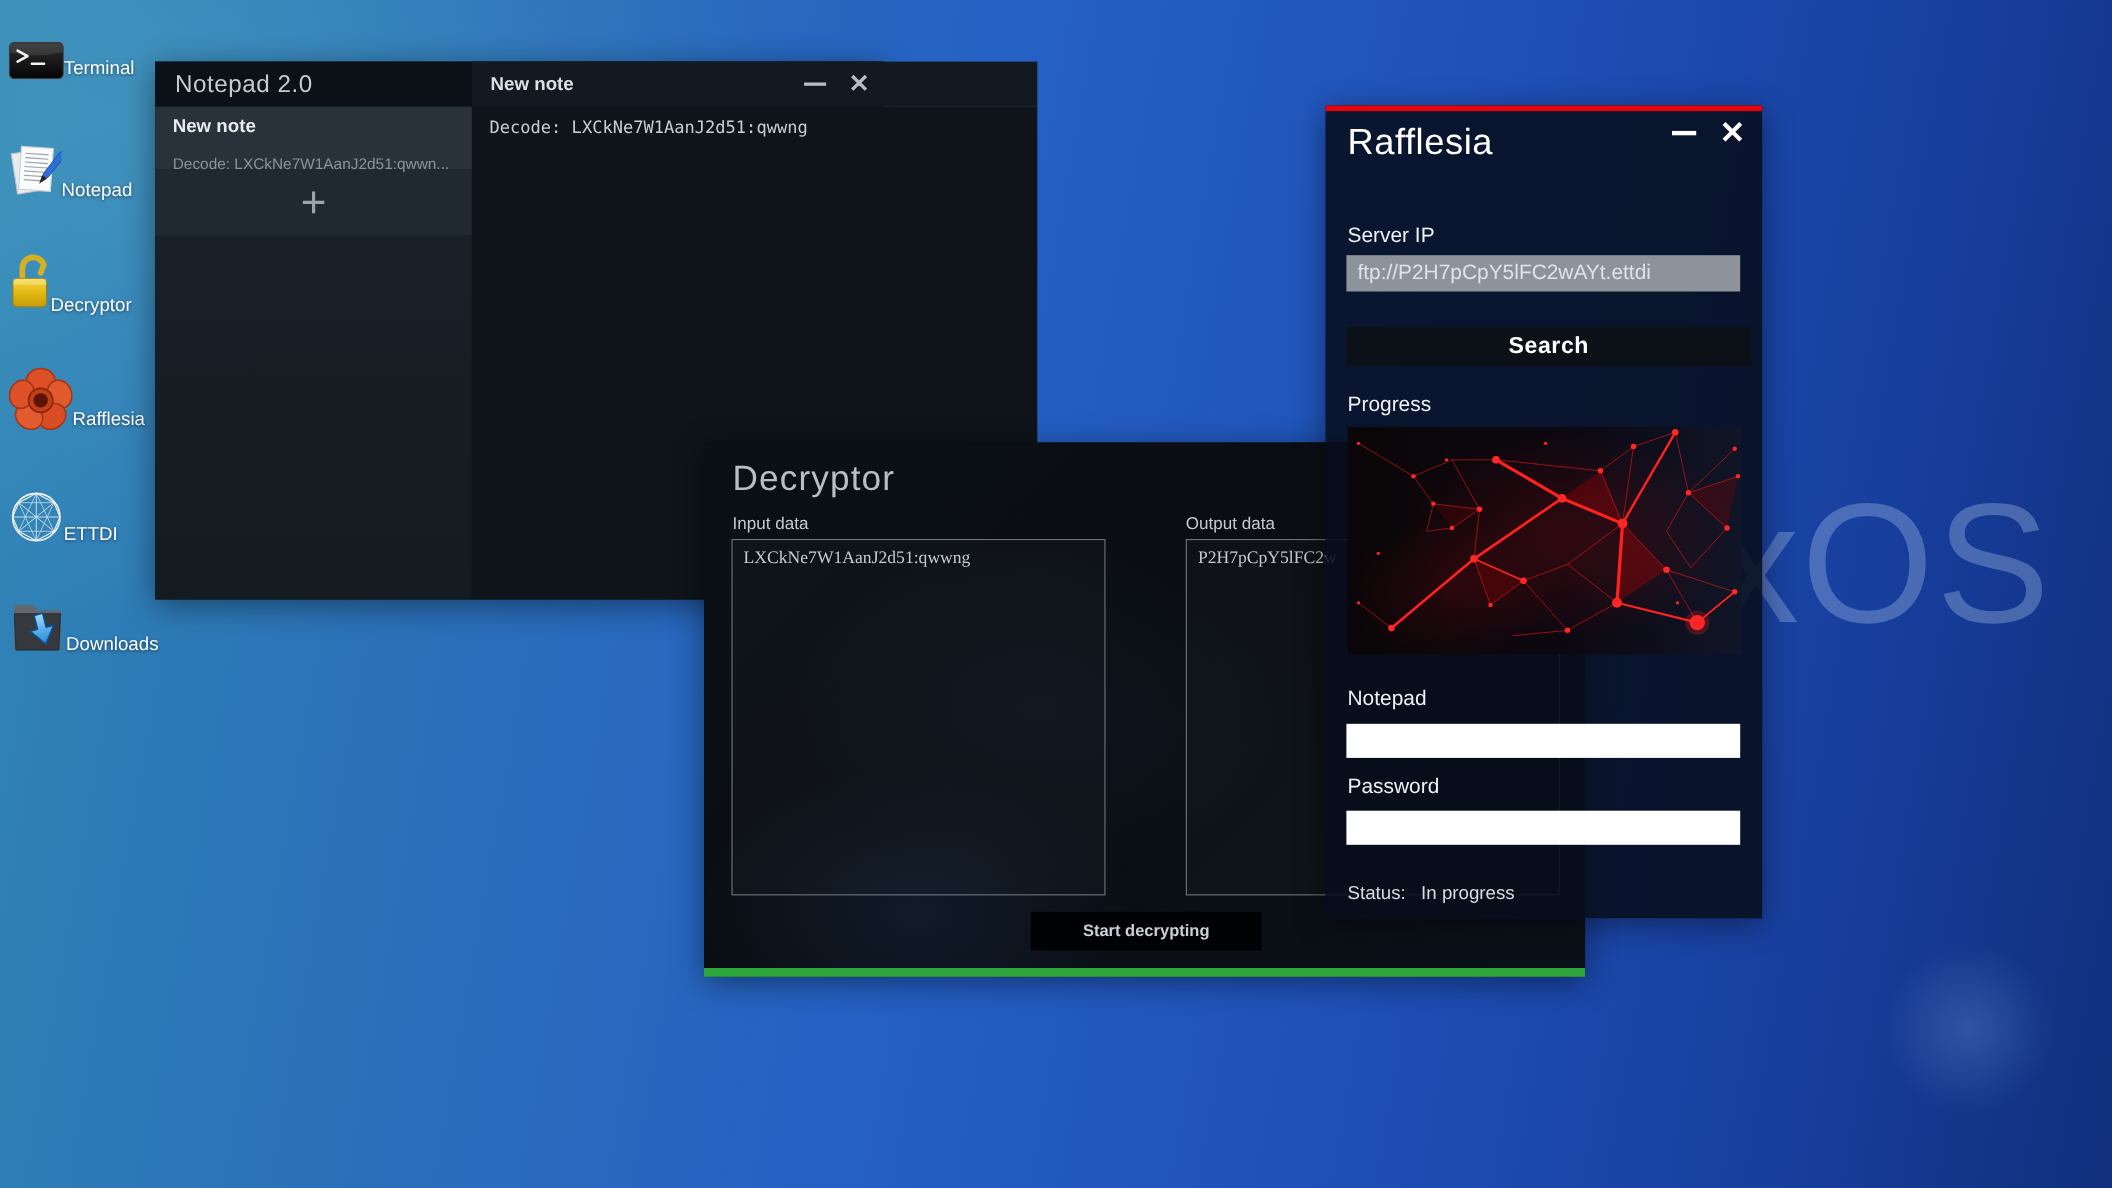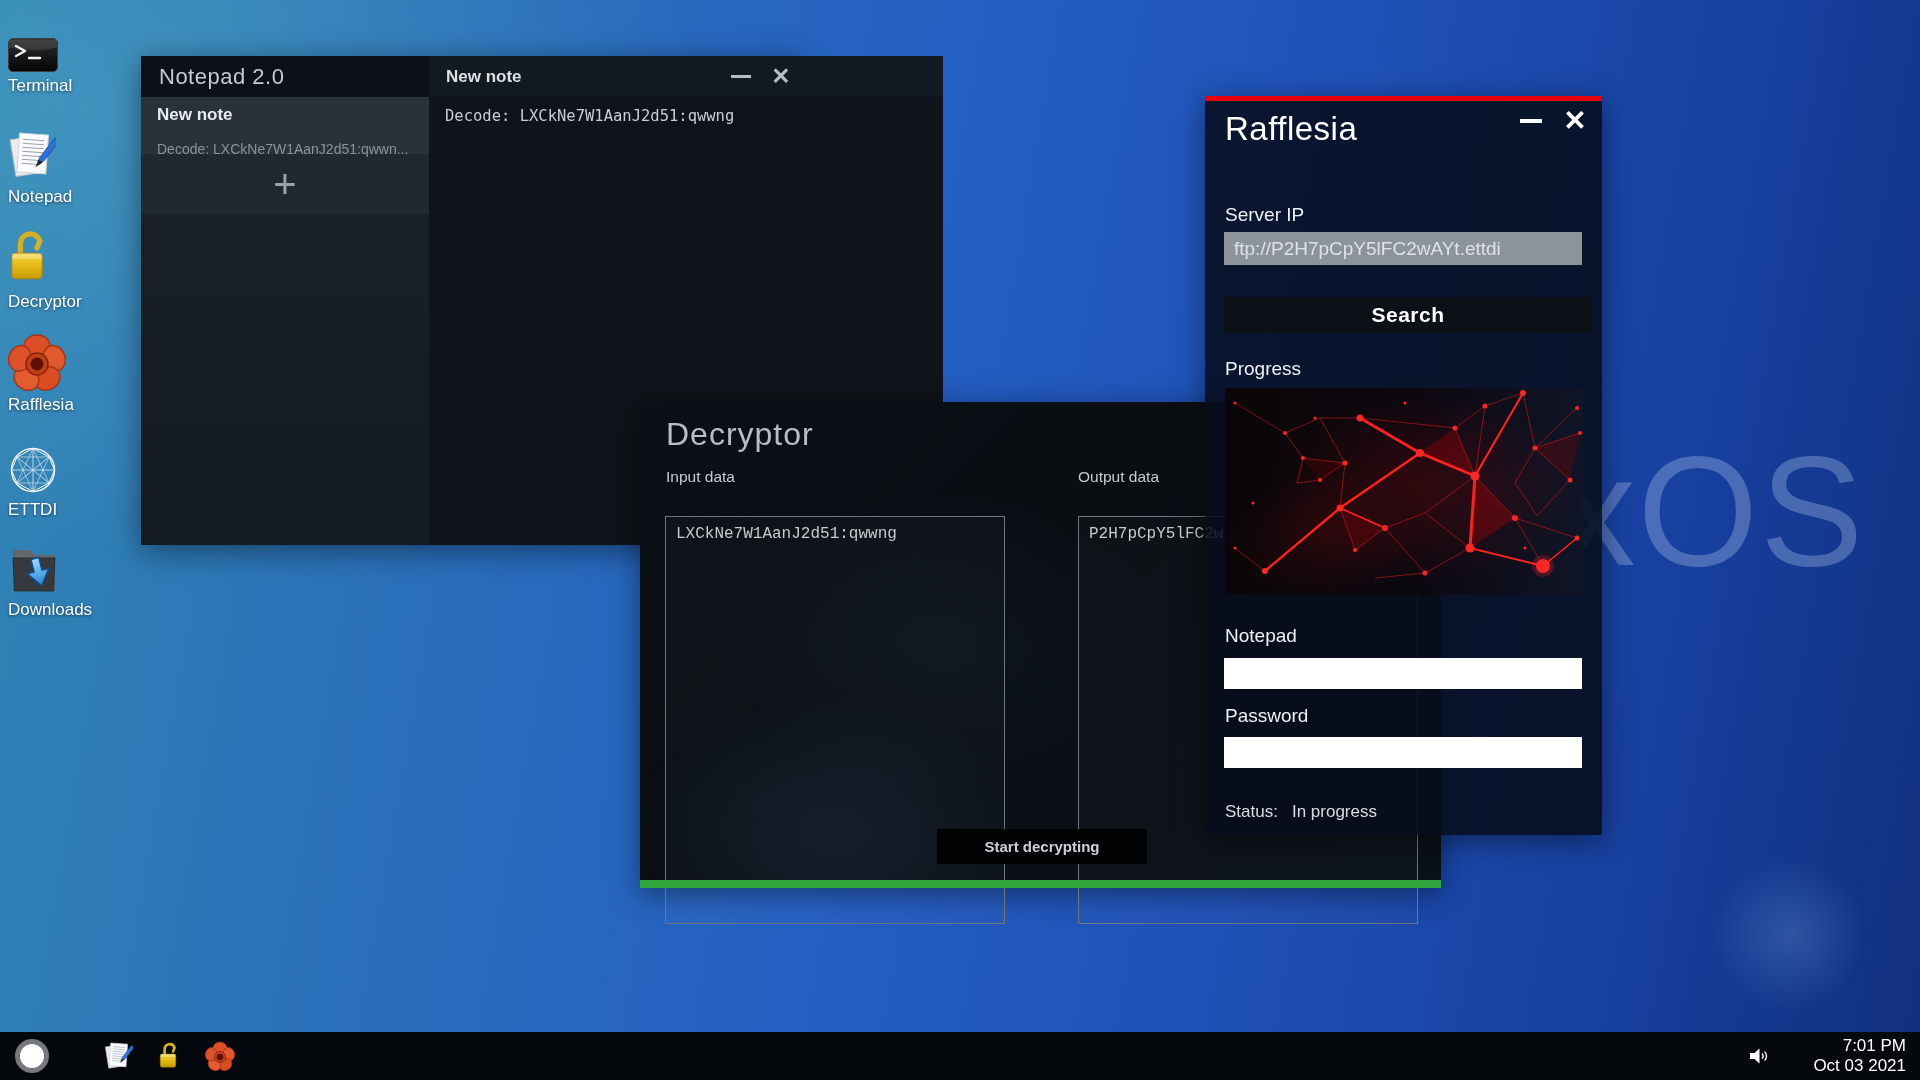--- a/index.html
+++ b/index.html
@@ -9,21 +9,21 @@
     font-family:"Liberation Sans",sans-serif;
     background:
       radial-gradient(circle 110px at 1790px 935px, rgba(150,190,240,0.22), transparent 70%),
       radial-gradient(ellipse 900px 700px at 6% 10%, rgba(95,180,205,0.35), transparent 65%),
       linear-gradient(100deg,#3186b4 0%,#2b71b9 22%,#2560c4 45%,#1f51b8 65%,#173f9e 85%,#112f7c 100%);
   }
   
   .watermark{position:absolute;left:1558px;top:423px;font-size:155px;color:rgba(195,214,246,0.30);
     letter-spacing:2px;z-index:1;user-select:none;}
   
-  .icon-cell{position:absolute;left:8px;width:90px;display:flex;flex-direction:column;align-items:flex-start;z-index:2;cursor:default;}
+  .icon-cell{position:absolute;left:8px;width:90px;display:flex;flex-direction:row;align-items:flex-end;z-index:2;cursor:default;}
   .icon-box{display:flex;align-items:flex-end;justify-content:center;}
   .icon-label{margin-top:4px;font-size:17px;color:#fff;text-shadow:0 1px 3px rgba(0,10,30,.55);text-align:center;}
   
   .window{position:absolute;box-shadow:0 6px 28px rgba(0,0,0,.45);}
   .ctl-min{width:20px;height:3px;background:#b7bdc3;}
   .ctl-x{font-size:23px;line-height:23px;color:#b7bdc3;font-weight:bold;}
   
   #notepad-win{left:141px;top:56px;width:662px;height:489px;background:#0e1419;z-index:10;}
   .np-titlebar{position:absolute;left:0;top:0;width:100%;height:41px;background:#0b1116;display:flex;align-items:center;}
   .np-title{margin-left:18px;font-size:22px;color:#c6cbd0;letter-spacing:.5px;}
@@ -40,22 +40,22 @@
   .np-content{position:absolute;left:288px;top:41px;width:514px;height:448px;background:#0e1419;
     padding:10px 16px;font-family:"DejaVu Sans Mono",monospace;font-size:15.5px;color:#c9ced3;white-space:pre-wrap;}
   
   #decryptor-win{left:640px;top:402px;width:801px;height:486px;z-index:20;
     background:
       radial-gradient(ellipse 280px 190px at 24% 88%, rgba(60,110,190,0.13), transparent 70%),
       radial-gradient(ellipse 320px 220px at 38% 50%, rgba(70,100,150,0.08), transparent 70%),
       linear-gradient(135deg,#0b1016 0%,#0a0e13 45%,#0b1119 100%);}
   .dc-title{position:absolute;left:26px;top:14px;font-size:32px;color:#b9bec3;letter-spacing:1px;}
   .dc-label{position:absolute;font-size:15.5px;color:#c6cbd0;}
-  .dc-area{position:absolute;width:340px;height:408px;border:1px solid #6e757c;background:rgba(255,255,255,0.02);
-    resize:none;outline:none;padding:8px 10px;font-family:Liberation Mono, monospace;font-size:16px;color:#c6cbce;margin-top:26px;}
+  .dc-area{position:absolute;width:340px;height:324px;border:1px solid #6e757c;background:rgba(255,255,255,0.02);
+    resize:none;outline:none;padding:8px 10px;font-family:Liberation Serif, serif;font-size:16px;color:#c6cbce;}
   .dc-btn{position:absolute;left:297px;top:427px;width:210px;height:35px;background:#010204;border:none;
     color:#ccd0d4;font-family:"Liberation Sans",sans-serif;font-size:15px;font-weight:bold;cursor:pointer;}
   .dc-progress{position:absolute;left:0;bottom:0;width:100%;height:8px;background:#2fa63c;}
   
   #rafflesia-win{left:1205px;top:96px;width:397px;height:739px;background:rgba(7,13,27,0.88);z-index:30;}
   .rf-topbar{position:absolute;left:0;top:0;width:100%;height:5px;background:#e8000d;}
   .rf-title{position:absolute;left:20px;top:14px;font-size:33px;color:#fff;letter-spacing:.5px;}
   .rf-ctls{position:absolute;right:12px;top:10px;display:flex;align-items:center;gap:14px;}
   .rf-ctls .btn{width:30px;height:30px;display:flex;align-items:center;justify-content:center;cursor:pointer;}
   .rf-min{width:22px;height:4px;background:#fff;}
@@ -350,33 +350,14 @@
     <input class="rf-input" style="top: 562px;" type="text" value="">
 
     <div class="rf-label" style="top:609px">Password</div>
     <input class="rf-input" style="top: 641px;" type="text" value="">
 
     <div class="rf-status">
       <span>Status:</span><span class="val">In progress</span>
     </div>
   </div>
 
-  <div id="taskbar">
-    <div class="tb-start"></div>
-    <svg class="tb-app" style="left:103px" width="30" height="32">
-        <use href="#sym-notepad"></use>
-      </svg>
-    <svg class="tb-app" style="left:157px;top:9px" width="22" height="30">
-        <use href="#sym-padlock"></use>
-      </svg>
-    <svg class="tb-app" style="left:205px;top:9px" width="30" height="30">
-        <use href="#sym-flower"></use>
-      </svg>
-    <svg class="tb-speaker" width="20" height="16">
-        <use href="#sym-speaker"></use>
-      </svg>
-    <div class="tb-clock">
-      <div>7:01 PM</div>
-      <div>Oct 03 2021</div>
-    </div>
-  </div>
 
 </div>
 
 </body></html>

